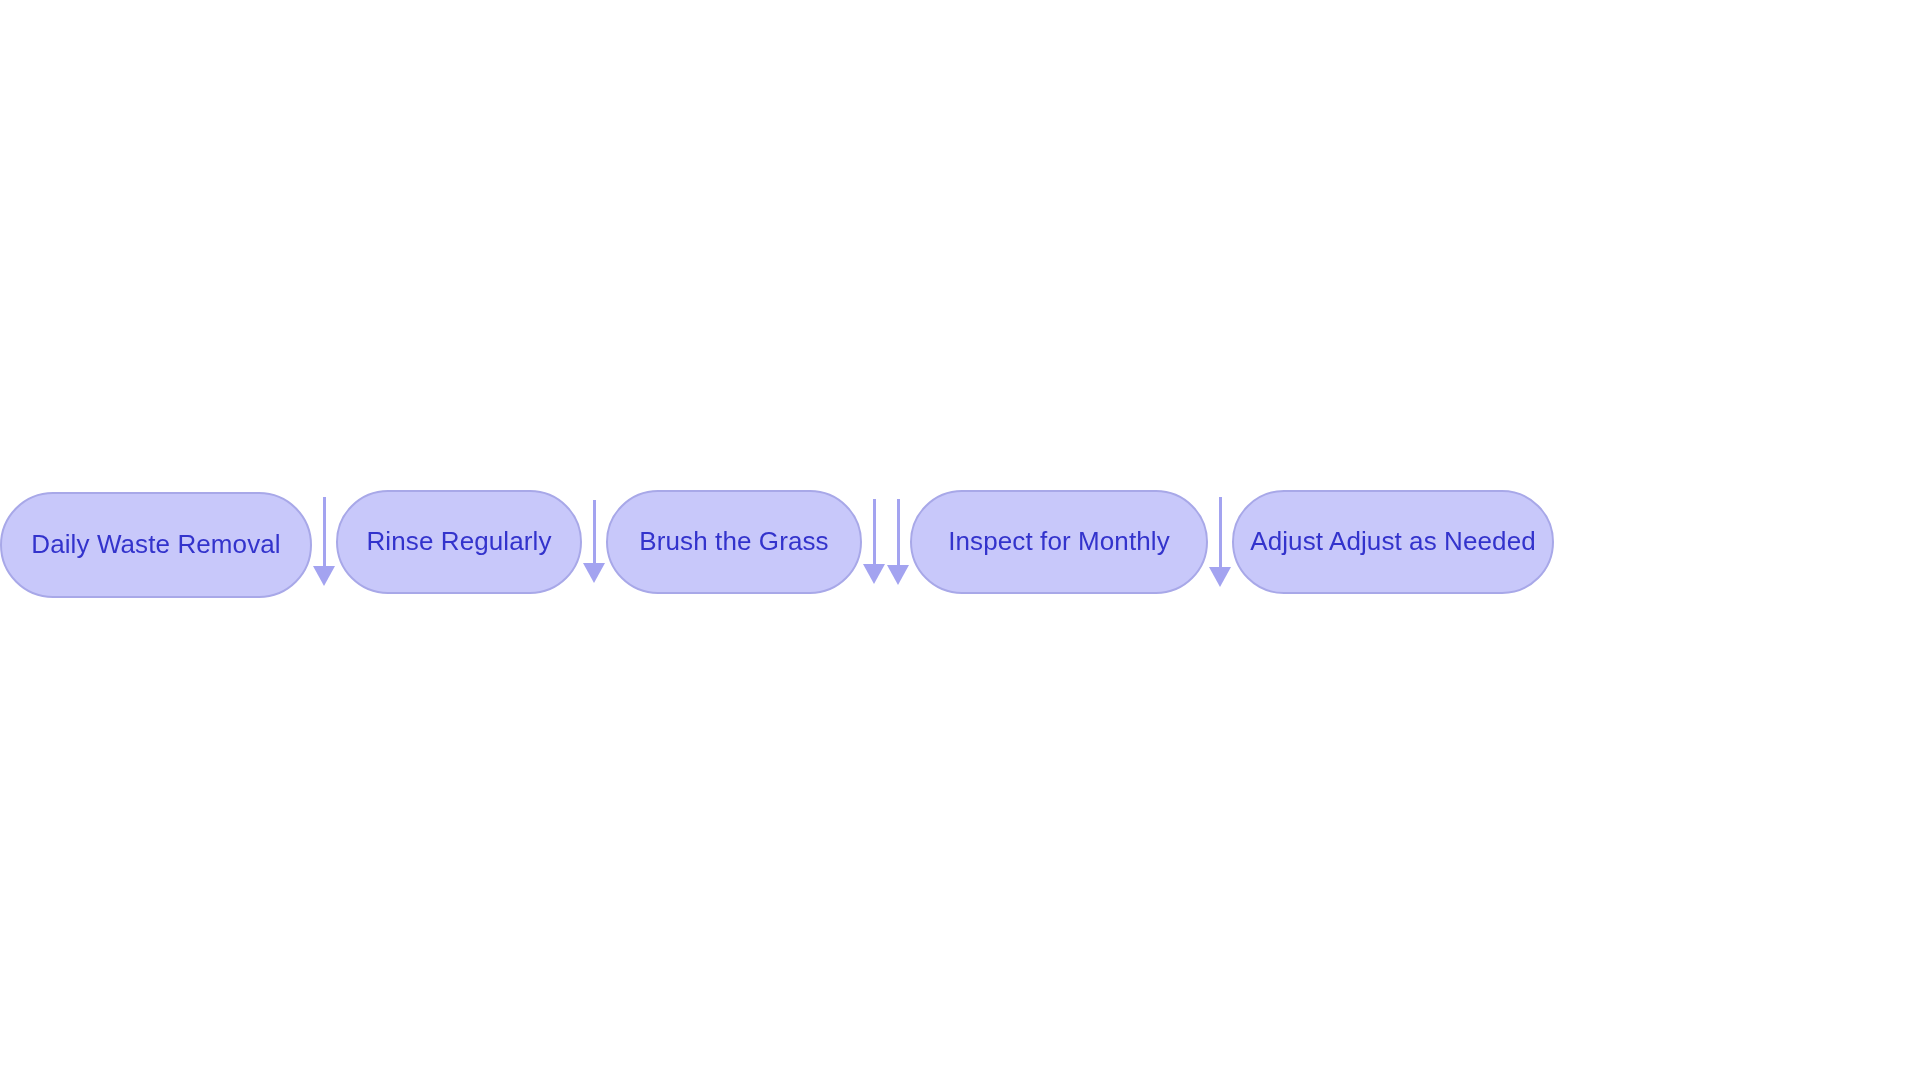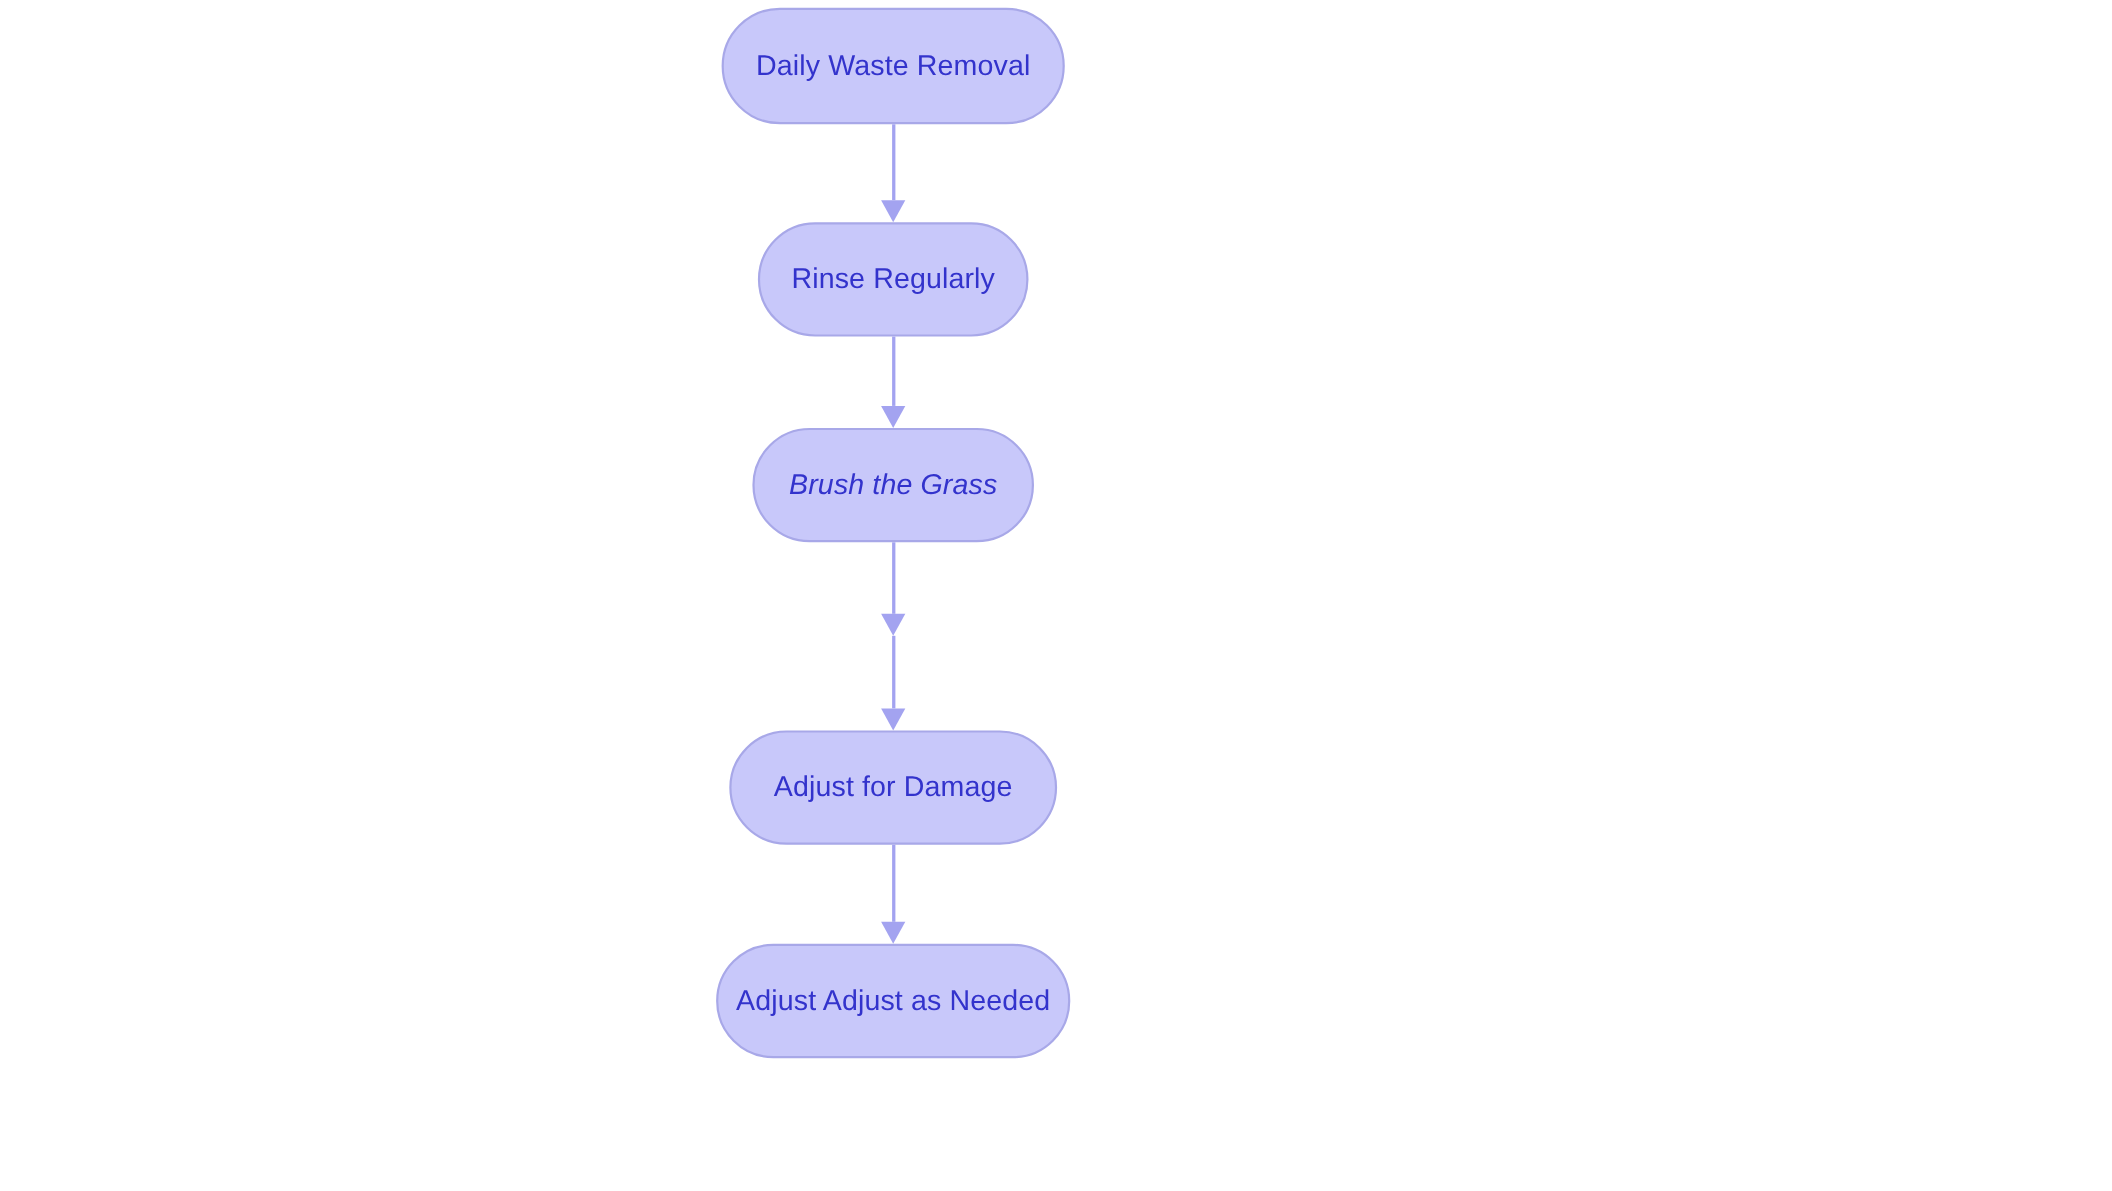--- a/index.html
+++ b/index.html
@@ -22,23 +22,22 @@
     background: #ffffff;
   }
 
   .flow-column {
     position: absolute;
     left: 0;
     top: 0;
     width: 1588px;
     height: 1083px;
     display: flex;
-    flex-direction: column;
+    flex-direction: row;
     align-items: center;
-    padding-left: 18px;
   }
 
   .node {
     box-sizing: border-box;
     display: flex;
     align-items: center;
     justify-content: center;
     background: #c8c8fa;
     border: 2px solid #a8a8e8;
     border-radius: 999px;
@@ -98,37 +97,37 @@
 
     <div class="node" style="width:246px;height:104px;">
       <span class="node-label">Rinse Regularly</span>
     </div>
 
     <div class="connector" style="height:83px;">
       <div class="connector-line"></div>
       <div class="connector-head"></div>
     </div>
 
-    <div class="node" style="width:256px;height:104px;font-style:italic;">
+    <div class="node" style="width:256px;height:104px;">
       <span class="node-label">Brush the Grass</span>
     </div>
 
     <div class="connector" style="height:85px;">
       <div class="connector-line"></div>
       <div class="connector-head"></div>
     </div>
 
 
     <div class="connector" style="height:86px;">
       <div class="connector-line"></div>
       <div class="connector-head"></div>
     </div>
 
     <div class="node" style="width:298px;height:104px;">
-      <span class="node-label">Adjust for Damage</span>
+      <span class="node-label">Inspect for Monthly</span>
     </div>
 
     <div class="connector" style="height:90px;">
       <div class="connector-line"></div>
       <div class="connector-head"></div>
     </div>
 
     <div class="node" style="width:322px;height:104px;">
       <span class="node-label">Adjust Adjust as Needed</span>
     </div>

